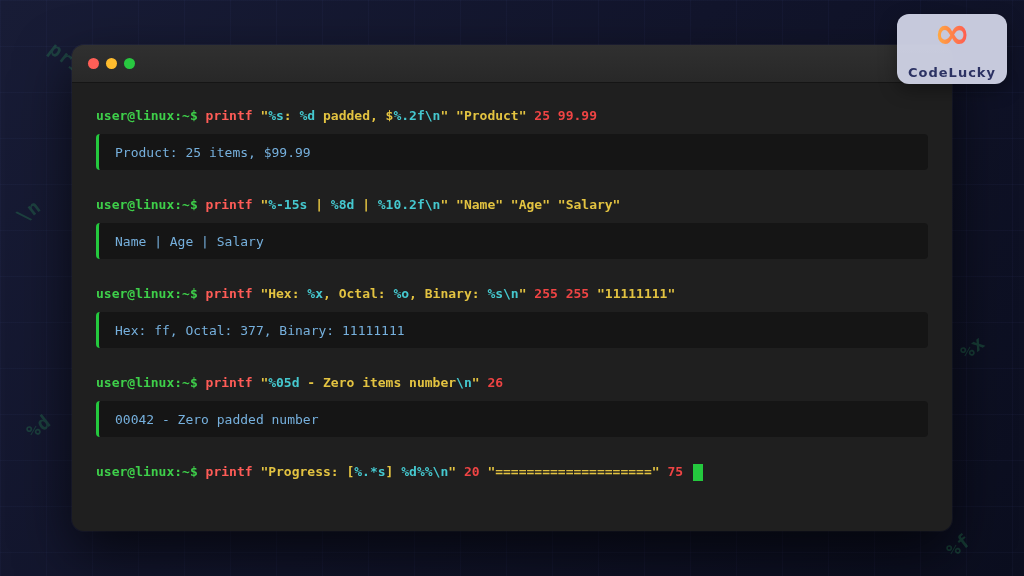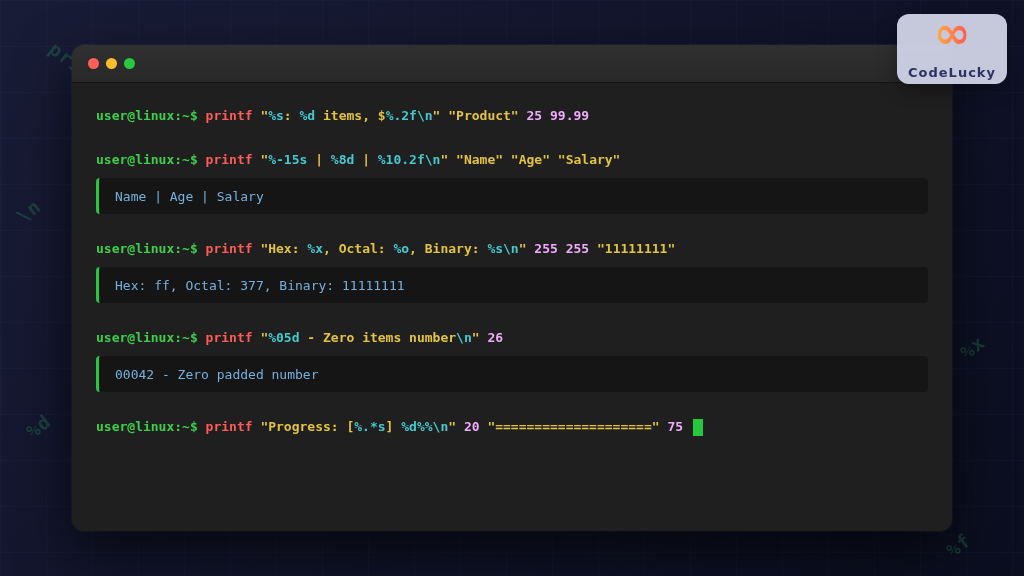--- a/index.html
+++ b/index.html
@@ -51,21 +51,21 @@
   .content { padding:24px 24px 0 24px; }
   .entry { margin-bottom:26px; }
   .cmdline {
     font-size:13px; font-weight:700; line-height:18px;
     white-space:pre; margin-bottom:9px; display:flex; align-items:center;text-align:center;
   }
   .seg-p { color:#3ecf4a; }          
   .seg-r { color:#ff5c57; }          
   .seg-y { color:#e3c341; }          
   .seg-c { color:#45c8cf; }          
-  .seg-w { color:#f0abfc; }          
+  .seg-w { color:#ef4444; }          
   .cursor {
     display:inline-block; width:10px; height:17px; background:#24c93e;
     margin-left:2px; vertical-align:middle;
   }
   .outbox {
     background:#151515; border-left:3px solid #24c93e; border-radius:4px;
     height:36px; display:flex; align-items:center; padding-left:16px;
   }
   .outtext { color:#76b0dd; font-size:13px; white-space:pre; }
   
@@ -100,21 +100,24 @@
   <div class="window">
     <div class="titlebar">
       <div class="dots">
         <span class="dot dot-red"></span>
         <span class="dot dot-yellow"></span>
         <span class="dot dot-green"></span>
       </div>
     </div>
     <div class="content">
         <div class="entry">
-          <div class="cmdline"><span class="seg-p">user@linux:~$ </span><span class="seg-r">printf </span><span class="seg-y">"</span><span class="seg-c">%s</span><span class="seg-y">: </span><span class="seg-c">%d</span><span class="seg-y"> items, $</span><span class="seg-c">%.2f\n</span><span class="seg-y">" "Product" </span><span class="seg-w">25 99.99</span></div>
+          <div class="cmdline"><span class="seg-p">user@linux:~$ </span><span class="seg-r">printf </span><span class="seg-y">"</span><span class="seg-c">%s</span><span class="seg-y">: </span><span class="seg-c">%d</span><span class="seg-y"> padded, $</span><span class="seg-c">%.2f\n</span><span class="seg-y">" "Product" </span><span class="seg-w">25 99.99</span></div>
+          <div class="outbox">
+            <span class="outtext">Product: 25 items, $99.99</span>
+          </div>
         </div>
         <div class="entry">
           <div class="cmdline"><span class="seg-p">user@linux:~$ </span><span class="seg-r">printf </span><span class="seg-y">"</span><span class="seg-c">%-15s</span><span class="seg-y"> | </span><span class="seg-c">%8d</span><span class="seg-y"> | </span><span class="seg-c">%10.2f\n</span><span class="seg-y">" "Name" "Age" "Salary"</span></div>
           <div class="outbox">
             <span class="outtext">Name | Age | Salary</span>
           </div>
         </div>
         <div class="entry">
           <div class="cmdline"><span class="seg-p">user@linux:~$ </span><span class="seg-r">printf </span><span class="seg-y">"Hex: </span><span class="seg-c">%x</span><span class="seg-y">, Octal: </span><span class="seg-c">%o</span><span class="seg-y">, Binary: </span><span class="seg-c">%s\n</span><span class="seg-y">" </span><span class="seg-w">255 255 </span><span class="seg-y">"11111111"</span></div>
           <div class="outbox">

